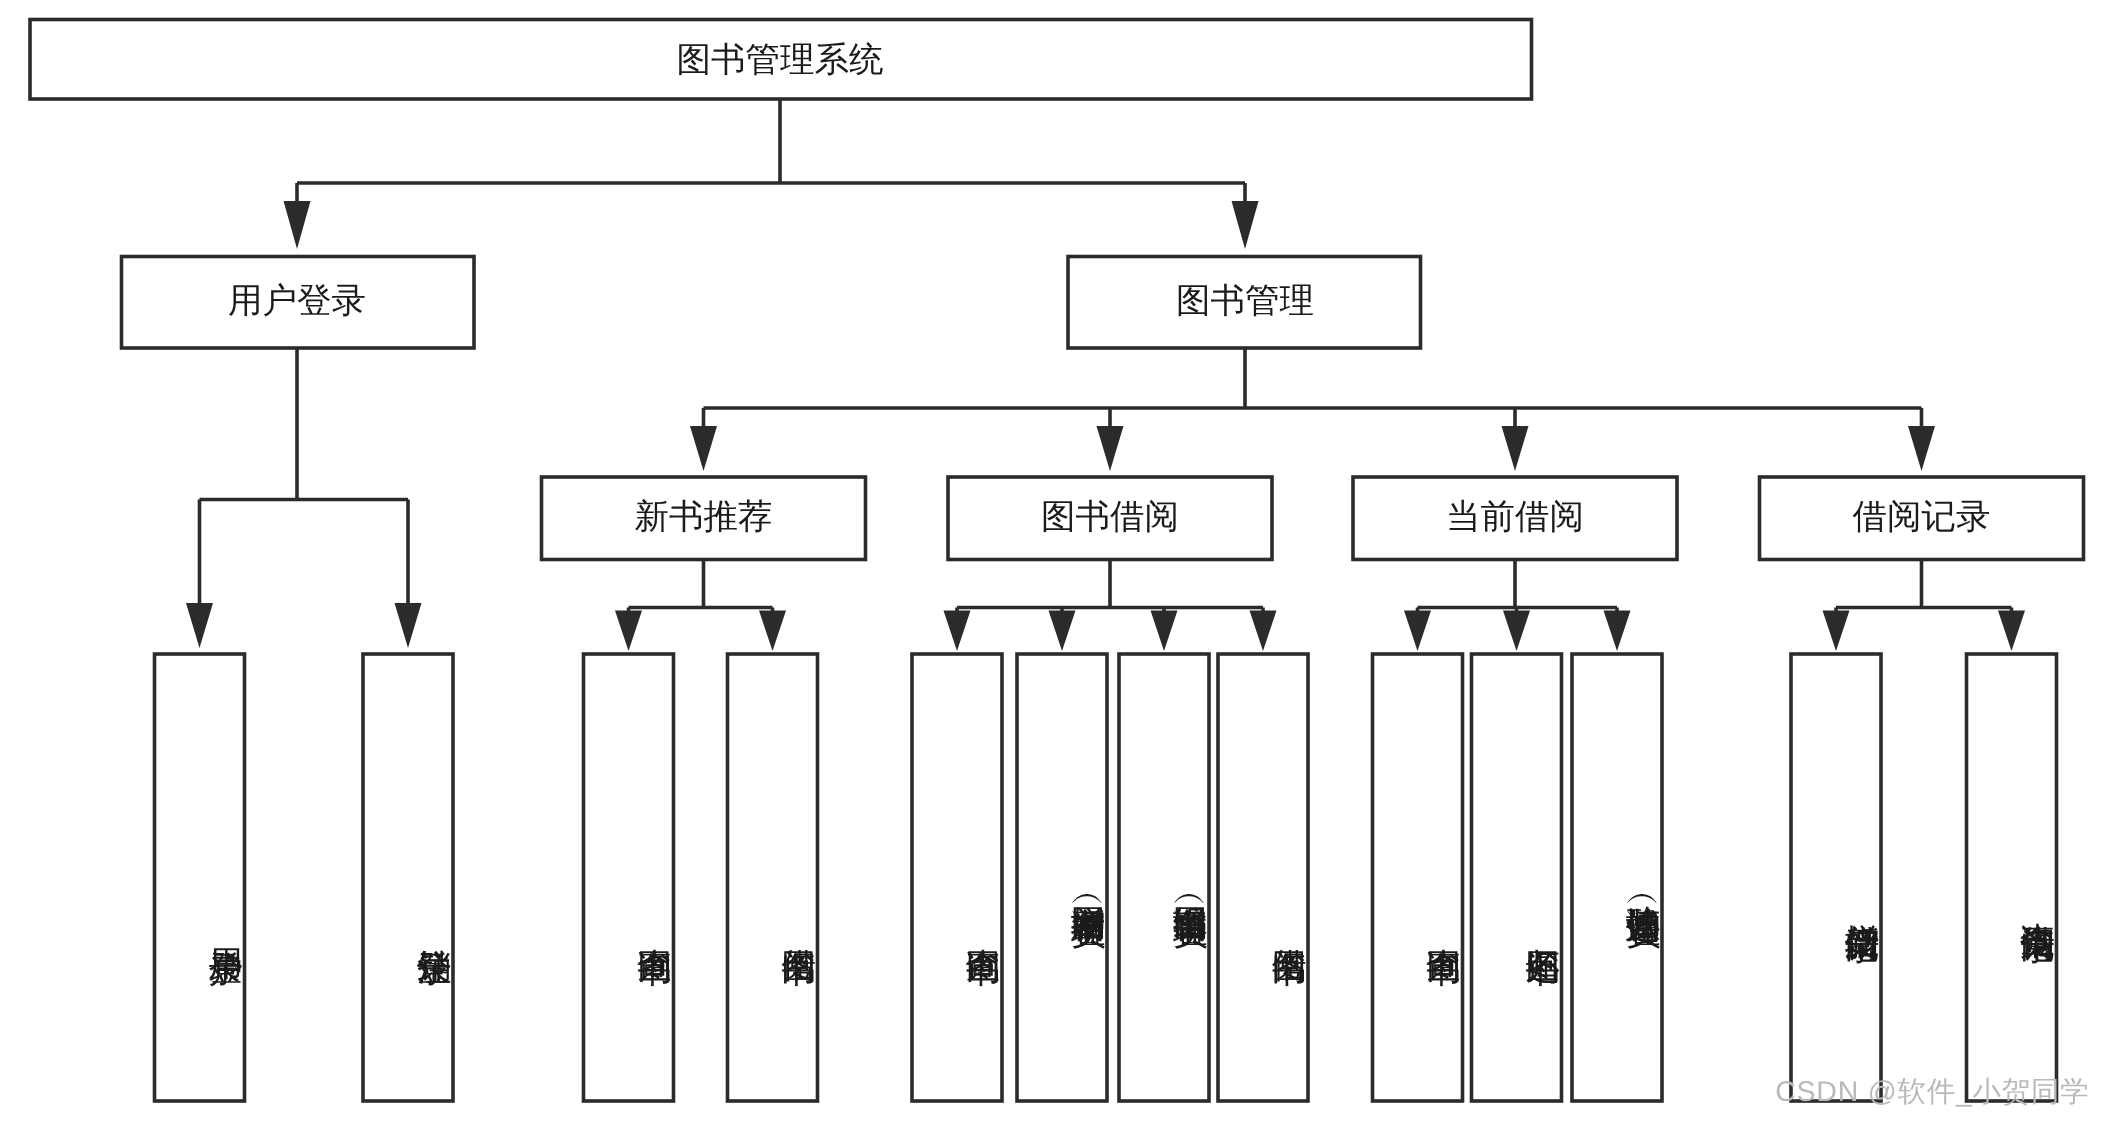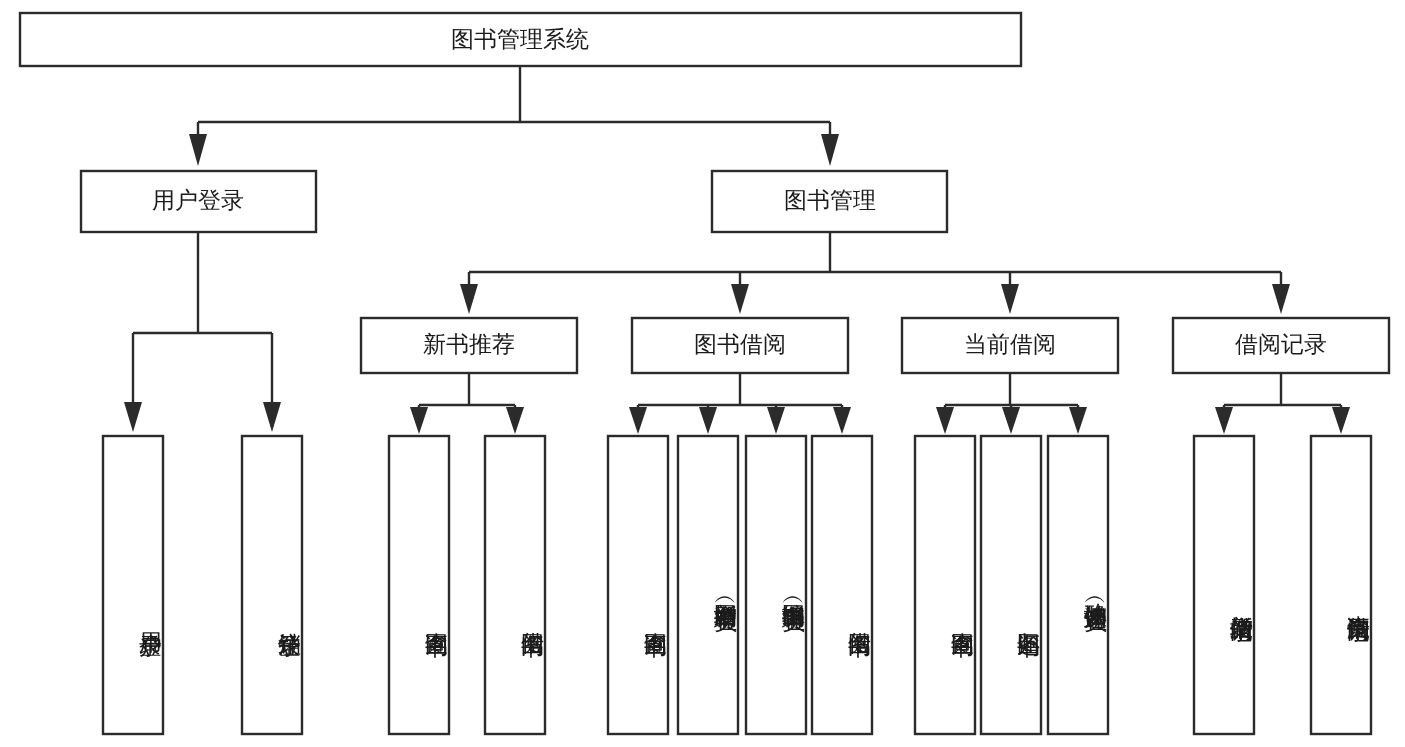--- a/index.html
+++ b/index.html
@@ -222,14 +222,15 @@
   <div class="vlabel-holder" style="left:746px; top:444px; width:60px; height:290px;">编辑图书（管理员）</div>
   <div class="vlabel-holder" style="left:812px; top:498px; width:60px; height:236px;">借阅图书</div>
 
   <div class="vlabel-holder" style="left:915px; top:498px; width:60px; height:236px;">查询图书</div>
   <div class="vlabel-holder" style="left:981px; top:498px; width:60px; height:236px;">归还图书</div>
   <div class="vlabel-holder" style="left:1048px; top:444px; width:60px; height:290px;">确认归还（管理员）</div>
 
   <div class="vlabel-holder" style="left:1194px; top:466px; width:60px; height:268px;">新增借阅记录</div>
   <div class="vlabel-holder" style="left:1311px; top:466px; width:60px; height:268px;">查询借阅记录</div>
 
+  <div class="watermark">CSDN @软件_小贺同学</div>
 
 </div>
 
 </body></html>

